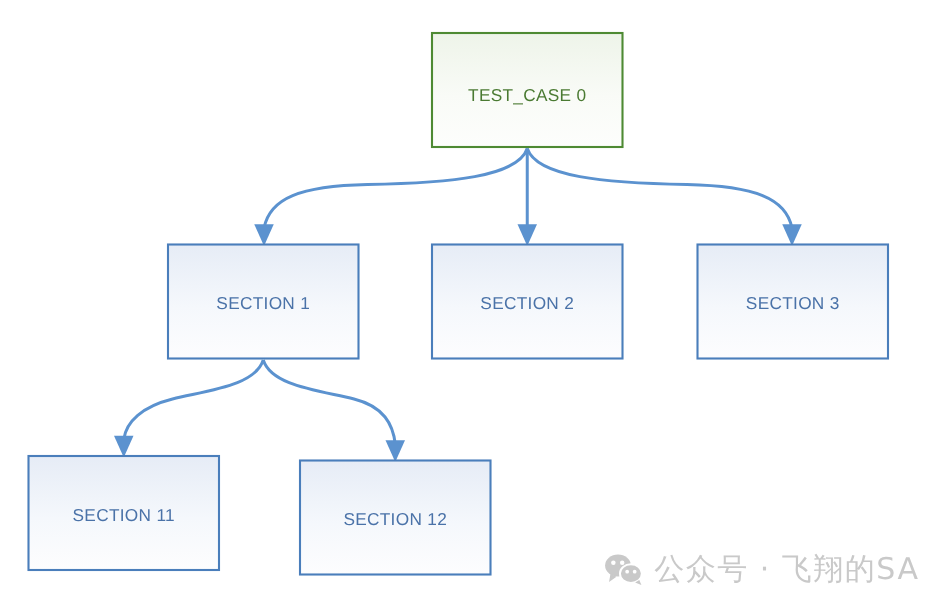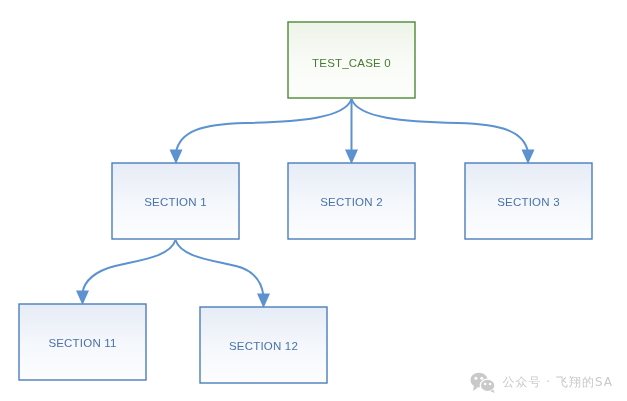--- a/index.html
+++ b/index.html
@@ -37,21 +37,21 @@
   .node-label.blue-label { fill: #4a72a8; }
 
   .watermark {
     position: absolute;
     right: 14px;
     bottom: 8px;
     display: flex;
     align-items: center;
     gap: 7px;
     color: #c9c9c9;
-    font-size: 12px;
+    font-size: 20px;
     font-family: "DejaVu Sans", sans-serif;
     letter-spacing: 1px;
     user-select: none;
   }
   .watermark .wm-text { color: #c9c9c9; }
   .wechat-icon { display: block; }
 </style>
 </head>
 <body>
 

